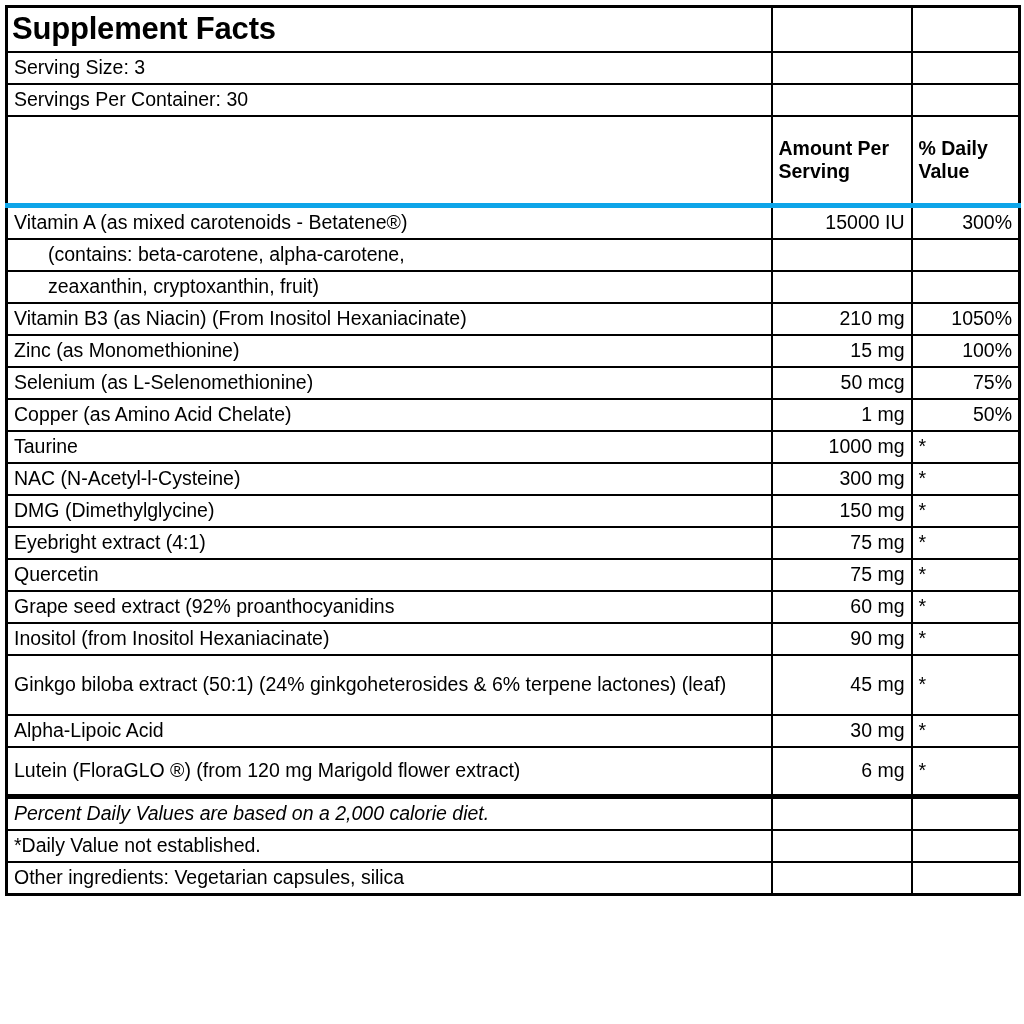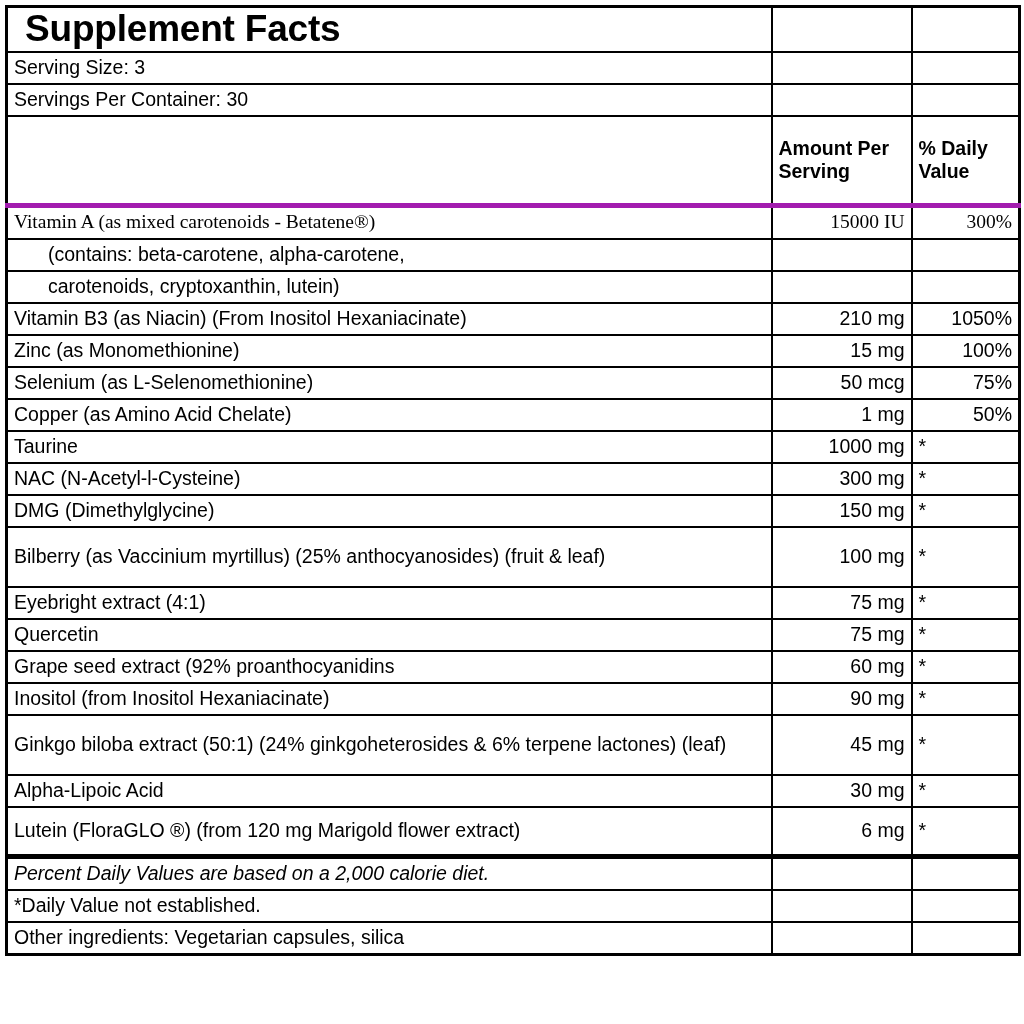--- a/index.html
+++ b/index.html
@@ -48,42 +48,42 @@
   }
 
   .pad      { padding: 3px 6px 4px 6px; display: block; }
 
   
   td.title-cell {
     height: 43px;
   }
   .title-text {
     display: block;
-    padding: 0 6px 2px 17px;
-    font-size: 37px;
+    padding: 0 6px 2px 4px;
+    font-size: 31px;
     font-weight: bold;
     letter-spacing: -0.2px;
     line-height: 1;
   }
 
   
   td.serving-cell { height: 30px; }
 
   
   td.colhead {
     font-weight: bold;
     font-size: 19.5px;
     vertical-align: top;
     line-height: 1.32;
   }
   td.colhead .pad { padding: 4px 6px 5px 6px; }
   td.blank-head { height: 86px; }
 
   
-  tr.thick-top > td { border-top: 5px solid #a21caf; font-family: Liberation Serif, serif; }
+  tr.thick-top > td { border-top: 5px solid #0ea5e9; }
   
   tr.thick-top-foot > td { border-top: 5px solid #000000; font-style: italic; }
 
   
   td.amt { text-align: right; }
   
   td.dv-pct { text-align: right; }
   td.dv-star { text-align: left; }
 
   
@@ -157,21 +157,21 @@
           </td>
           <td class="amt row-1line">
             <span class="pad"></span>
           </td>
           <td class=" row-1line">
             <span class="pad"></span>
           </td>
         </tr>
         <tr>
           <td class="name row-1line">
-            <span class="pad indent">carotenoids, cryptoxanthin, lutein)</span>
+            <span class="pad indent">zeaxanthin, cryptoxanthin, fruit)</span>
           </td>
           <td class="amt row-1line">
             <span class="pad"></span>
           </td>
           <td class=" row-1line">
             <span class="pad"></span>
           </td>
         </tr>
         <tr>
           <td class="name row-1line">
@@ -240,31 +240,20 @@
           </td>
         </tr>
         <tr>
           <td class="name row-1line">
             <span class="pad">DMG (Dimethylglycine)</span>
           </td>
           <td class="amt row-1line">
             <span class="pad">150 mg</span>
           </td>
           <td class="dv-star row-1line">
-            <span class="pad">*</span>
-          </td>
-        </tr>
-        <tr>
-          <td class="name row-2line">
-            <span class="pad">Bilberry (as Vaccinium myrtillus) (25% anthocyanosides) (fruit &amp; leaf)</span>
-          </td>
-          <td class="amt row-2line">
-            <span class="pad">100 mg</span>
-          </td>
-          <td class="dv-star row-2line">
             <span class="pad">*</span>
           </td>
         </tr>
         <tr>
           <td class="name row-1line">
             <span class="pad">Eyebright extract (4:1)</span>
           </td>
           <td class="amt row-1line">
             <span class="pad">75 mg</span>
           </td>

